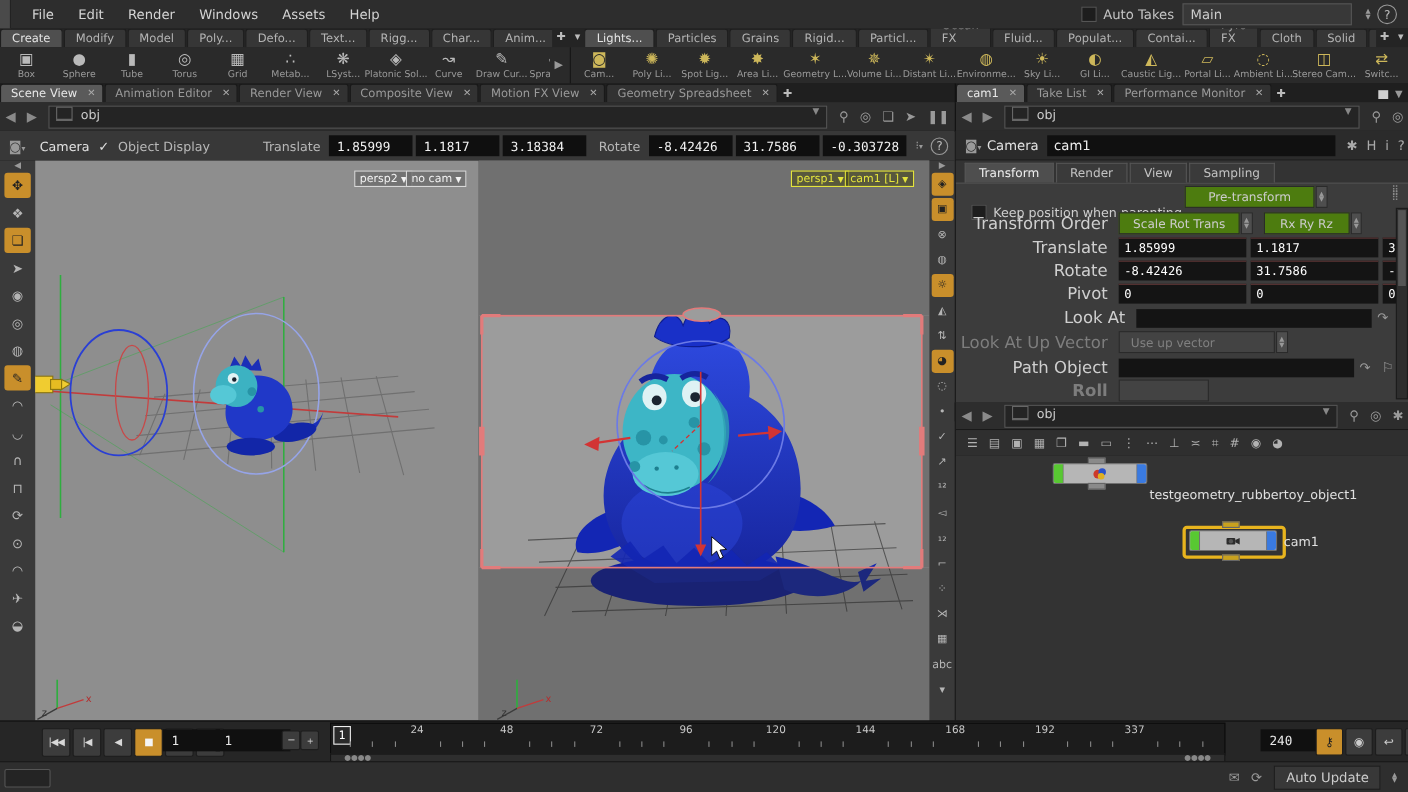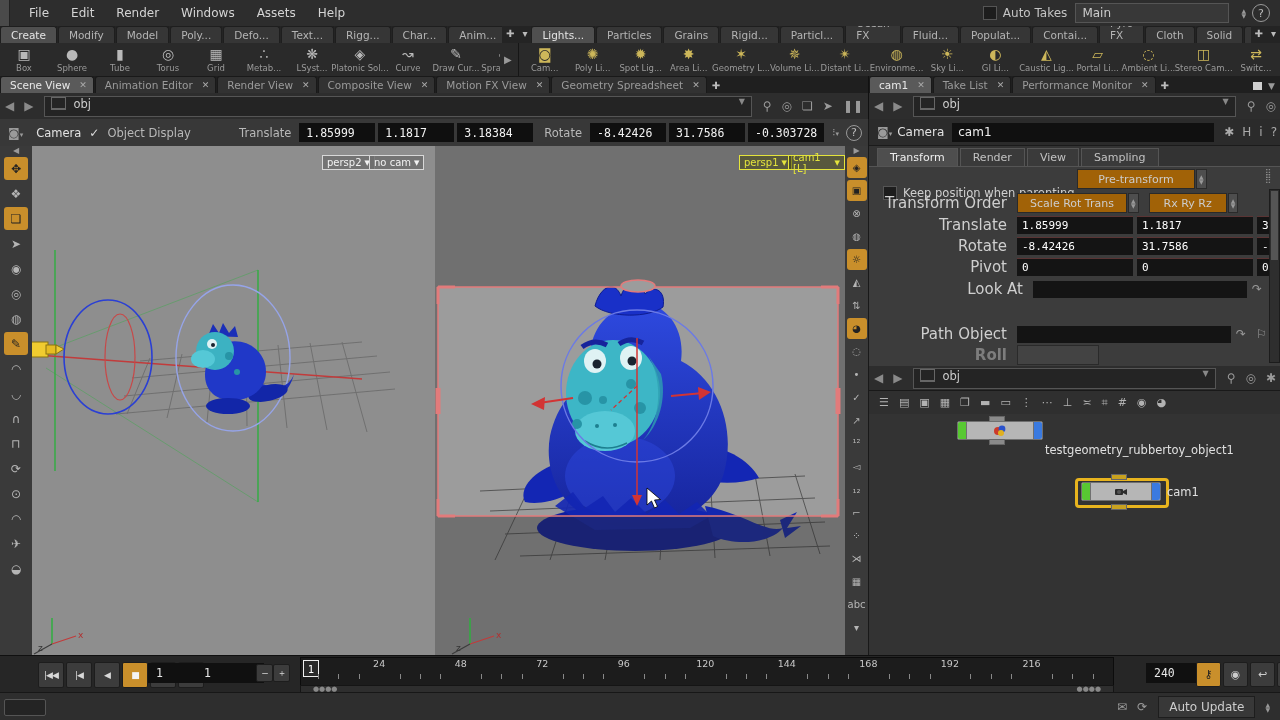--- a/index.html
+++ b/index.html
@@ -54,35 +54,35 @@
   .num-field{background:#0f0f0f;color:#f2f2f2;height:19px;display:flex;align-items:center;padding:0 7px;font-size:11.5px;margin-right:3px;min-width:62px;}
   .dt-label{color:#b8b8b8;font-size:11.5px;margin:0 8px;}
   .bold{font-weight:normal;color:#e2e2e2;}
 
   
   .vcol{background:#3a3a3a;display:flex;flex-direction:column;align-items:center;}
   .vicon{width:24px;height:23px;display:flex;align-items:center;justify-content:center;color:#b5b5b5;font-size:12px;border-radius:3px;margin:1px 0;}
   .vicon.hl{background:#c98f2b;color:#222;}
   .vlabel{position:absolute;height:13px;display:flex;align-items:center;padding:0 4px;font-size:10px;border:1px solid #d8d8d8;color:#f2f2f2;background:rgba(110,110,110,.85);}
   .vlabel .dd{font-size:7px;margin-left:3px;}
-  .vlabel.yellow{border-color:#e4e43c;color:#e4e43c;background:rgba(70,70,20,.55);margin-left:20px;}
+  .vlabel.yellow{border-color:#e4e43c;color:#e4e43c;background:rgba(70,70,20,.55);}
 
   
   #parampane{left:868px;top:119px;width:412px;height:247px;background:#3c3c3c;border-left:1px solid #191919;}
   .p-header{height:26px;background:#2b2b2b;border-bottom:1px solid #1b1b1b;display:flex;align-items:center;}
   .p-name{background:#101010;color:#eee;height:19px;flex:1;display:flex;align-items:center;padding:0 6px;font-size:12px;margin-right:6px;}
   .hicon{color:#aaa;font-size:12px;padding:0 4px;}
   .ptabs{display:flex;align-items:flex-end;height:20px;background:#333;border-bottom:1px solid #555;padding-left:8px;}
   .ftab{background:#3a3a3a;border:1px solid #555;border-bottom:none;color:#c2c2c2;font-size:11px;padding:2px 12px;margin-right:2px;}
   .ftab.active{background:#4e4e4e;color:#eee;}
   .prow{position:absolute;display:flex;align-items:center;height:20px;}
   .plabel{width:138px;text-align:right;padding-right:10px;color:#cfcfcf;font-size:15px;}
   .plabel.dis{color:#7d7d7d;}
   .pfield{background:#141414;color:#fff;height:17px;width:106px;display:flex;align-items:center;padding:0 5px;margin-right:4px;font-size:11px;border-top:1px solid #5a3434;}
-  .pbtn{background:#a16207;border:1px solid #2a2a2a;color:#ccc;height:18px;display:flex;align-items:center;padding:0 10px;font-size:11px;}
+  .pbtn{background:#4d7c0f;border:1px solid #2a2a2a;color:#ccc;height:18px;display:flex;align-items:center;padding:0 10px;font-size:11px;}
   .pbtn.dis{color:#808080;background:#434343;}
   .pspin{display:inline-flex;flex-direction:column;font-size:6px;line-height:5px;color:#999;background:#4e4e4e;border:1px solid #2a2a2a;height:18px;justify-content:center;padding:0 2px;margin-left:1px;}
   .wide-field{background:#141414;height:17px;flex:1;}
   .grip{color:#8a8a8a;font-size:9px;letter-spacing:1px;line-height:5px;width:12px;}
   .scrollbar{position:absolute;width:9px;background:#2e2e2e;border:1px solid #1c1c1c;}
   .scrollthumb{background:#555;margin:1px;height:40%;}
 
   
   #netpane{left:868px;top:366px;width:412px;height:289px;background:#333;border-left:1px solid #191919;}
   .net-toolbar{height:23px;background:#2f2f2f;border-bottom:1px solid #1b1b1b;display:flex;align-items:center;padding:0 6px;gap:2px;}
@@ -666,20 +666,28 @@
       <div class="pfield mono">0</div>
       <div class="pfield mono">0</div>
       <div class="pfield mono">0</div>
     </div>
     <div class="prow" style="left:16px;top:160px;width:404px;">
       <span class="plabel">Look At</span>
       <div class="wide-field" style="max-width:214px;"></div>
       <span class="pbicon">↷</span>
       <span class="pbicon">⚐</span>
     </div>
+    <div class="prow" style="left:0;top:182px;">
+      <span class="plabel dis">Look At Up Vector</span>
+      <div class="pbtn dis" style="width:120px;">Use up vector</div>
+      <span class="pspin">
+          <span>▲</span>
+          <span>▼</span>
+        </span>
+    </div>
     <div class="prow" style="left:0;top:205px;width:404px;">
       <span class="plabel">Path Object</span>
       <div class="wide-field" style="max-width:214px;"></div>
       <span class="pbicon">↷</span>
       <span class="pbicon">⚐</span>
     </div>
     <div class="prow" style="left:0;top:226px;font-weight:bold;">
       <span class="plabel dis">Roll</span>
       <div class="pbtn dis" style="width:60px;"></div>
     </div>
@@ -805,21 +813,21 @@
       <div>
 
       <div class="tl-tickwrap" style="left: 9.62343%;"><span class="tl-num">24</span><span class="tl-tick"></span></div>
           <div class="tl-tickwrap" style="left: 19.6653%;"><span class="tl-num">48</span><span class="tl-tick"></span></div>
           <div class="tl-tickwrap" style="left: 29.7071%;"><span class="tl-num">72</span><span class="tl-tick"></span></div>
           <div class="tl-tickwrap" style="left: 39.749%;"><span class="tl-num">96</span><span class="tl-tick"></span></div>
           <div class="tl-tickwrap" style="left: 49.7908%;"><span class="tl-num">120</span><span class="tl-tick"></span></div>
           <div class="tl-tickwrap" style="left: 59.8326%;"><span class="tl-num">144</span><span class="tl-tick"></span></div>
           <div class="tl-tickwrap" style="left: 69.8745%;"><span class="tl-num">168</span><span class="tl-tick"></span></div>
           <div class="tl-tickwrap" style="left: 79.9163%;"><span class="tl-num">192</span><span class="tl-tick"></span></div>
-          <div class="tl-tickwrap" style="left: 89.9582%;"><span class="tl-num">216</span><span class="tl-tick"></span></div>
+          <div class="tl-tickwrap" style="left: 89.9582%;"><span class="tl-num">337</span><span class="tl-tick"></span></div>
         </div>
       <div class="tl-marker mono">1</div>
     <div class="tl-minor" style="left: 2.09205%;"></div>
         <div class="tl-minor" style="left: 4.60251%;"></div>
         <div class="tl-minor" style="left: 7.11297%;"></div>
         <div class="tl-minor" style="left: 12.1339%;"></div>
         <div class="tl-minor" style="left: 14.6444%;"></div>
         <div class="tl-minor" style="left: 17.1548%;"></div>
         <div class="tl-minor" style="left: 22.1757%;"></div>
         <div class="tl-minor" style="left: 24.6862%;"></div>

